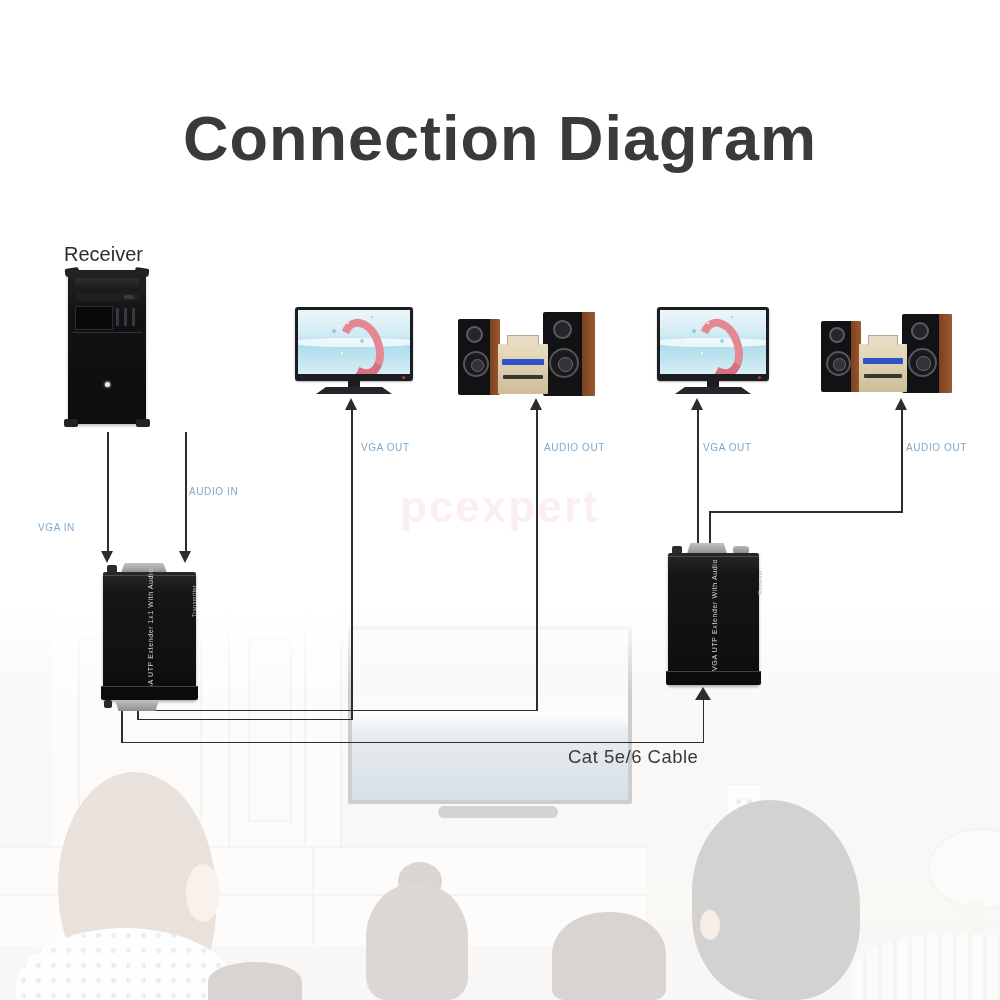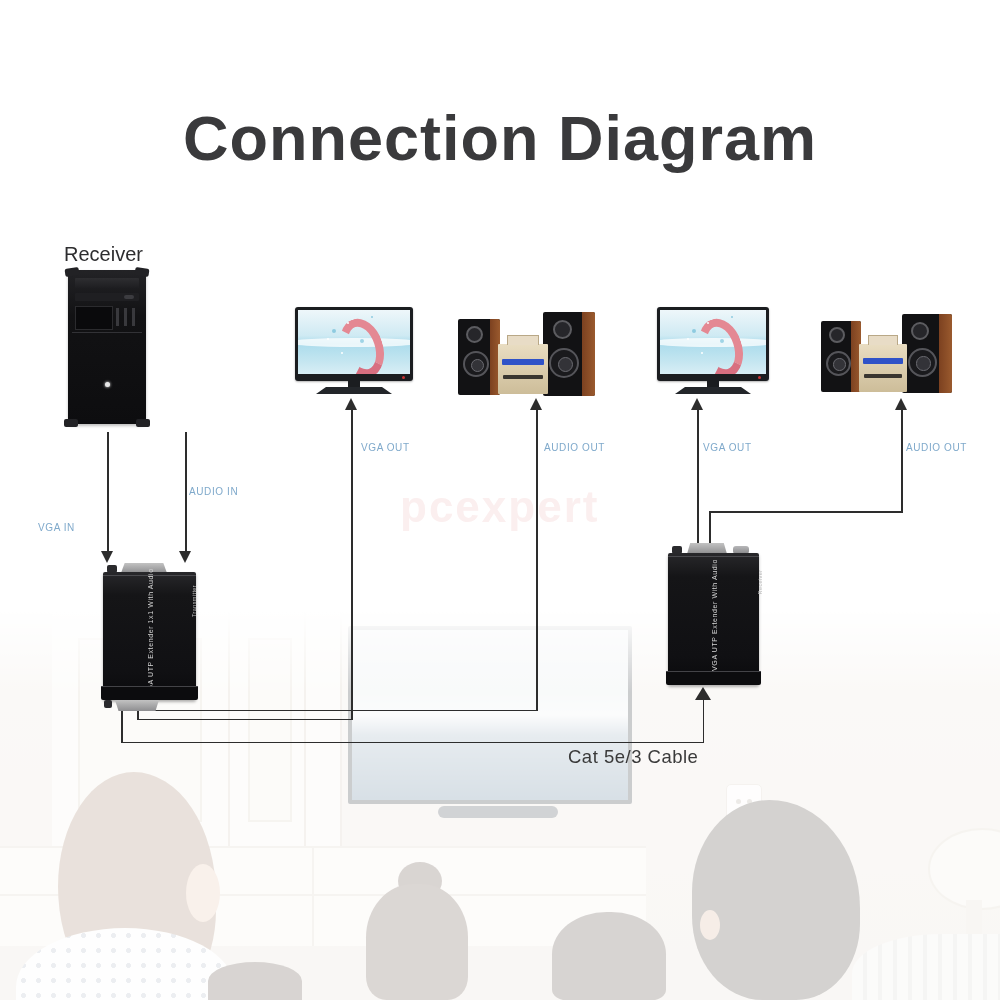--- a/index.html
+++ b/index.html
@@ -293,13 +293,13 @@
 <div class="hline" style="left:121px;top:741.5px;width:583px;"></div>
 <div class="vline" style="left:702.5px;top:698px;height:45px;"></div>
 <div class="arrow-up" style="left:695px;top:687px;border-left-width:8px;border-right-width:8px;border-bottom-width:13px;"></div>
 
 <div class="blue-label" style="left:38px;top:486px;margin-top:36px;">VGA IN</div>
 <div class="blue-label" style="left:189px;top:486px;">AUDIO IN</div>
 <div class="blue-label" style="left:361px;top:442px;">VGA OUT</div>
 <div class="blue-label" style="left:544px;top:442px;">AUDIO OUT</div>
 <div class="blue-label" style="left:703px;top:442px;">VGA OUT</div>
 <div class="blue-label" style="left:906px;top:442px;">AUDIO OUT</div>
-<div class="cable-label">Cat 5e/3 Cable</div>
+<div class="cable-label">Cat 5e/6 Cable</div>
 
 </body></html>

